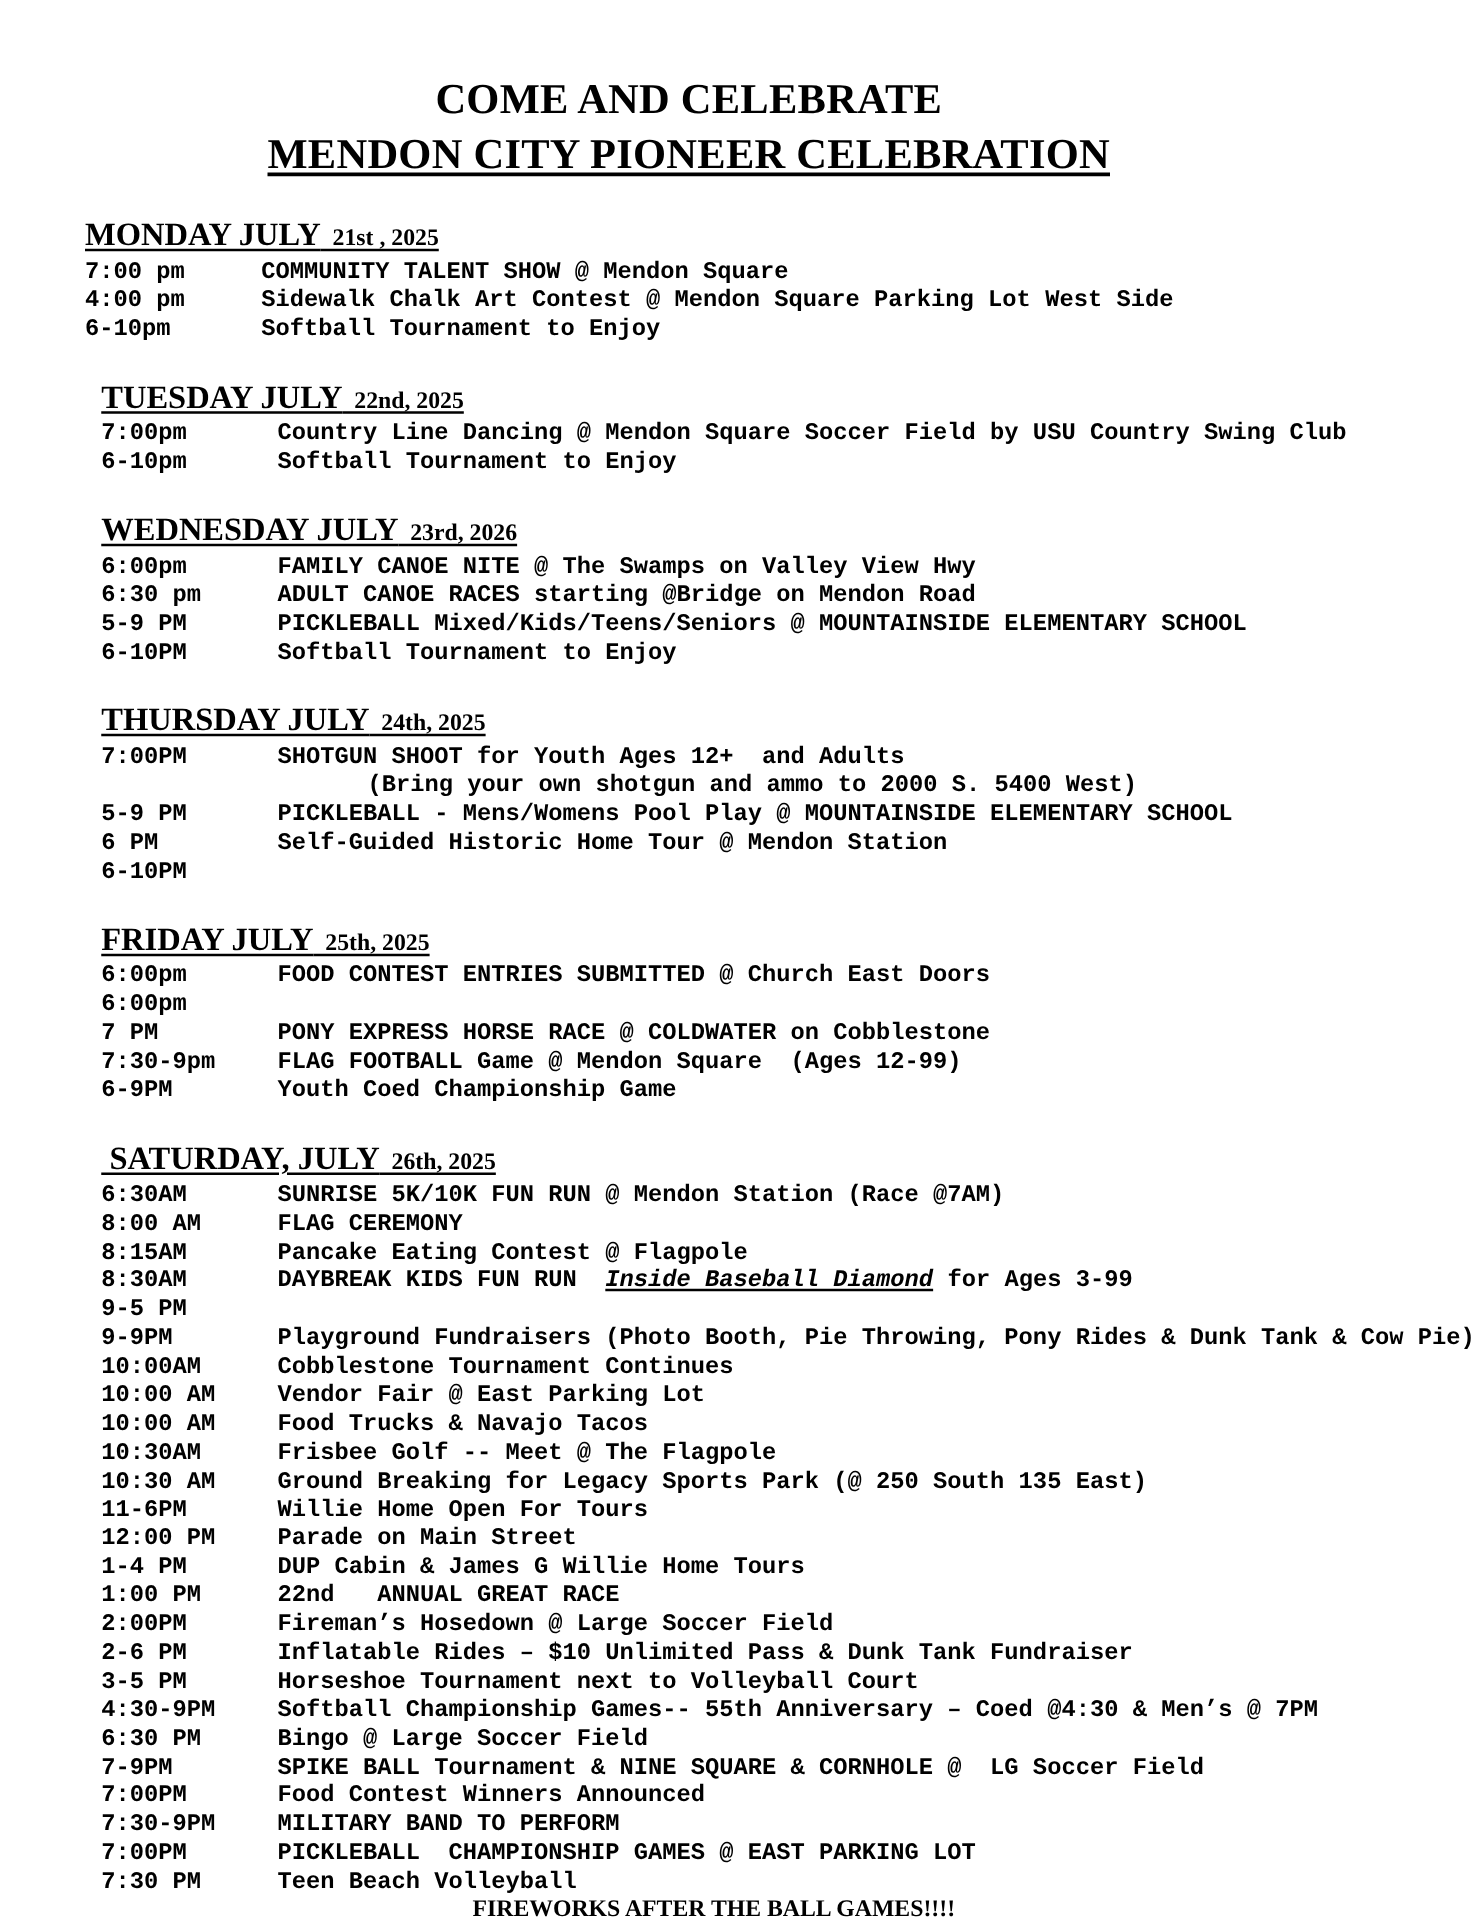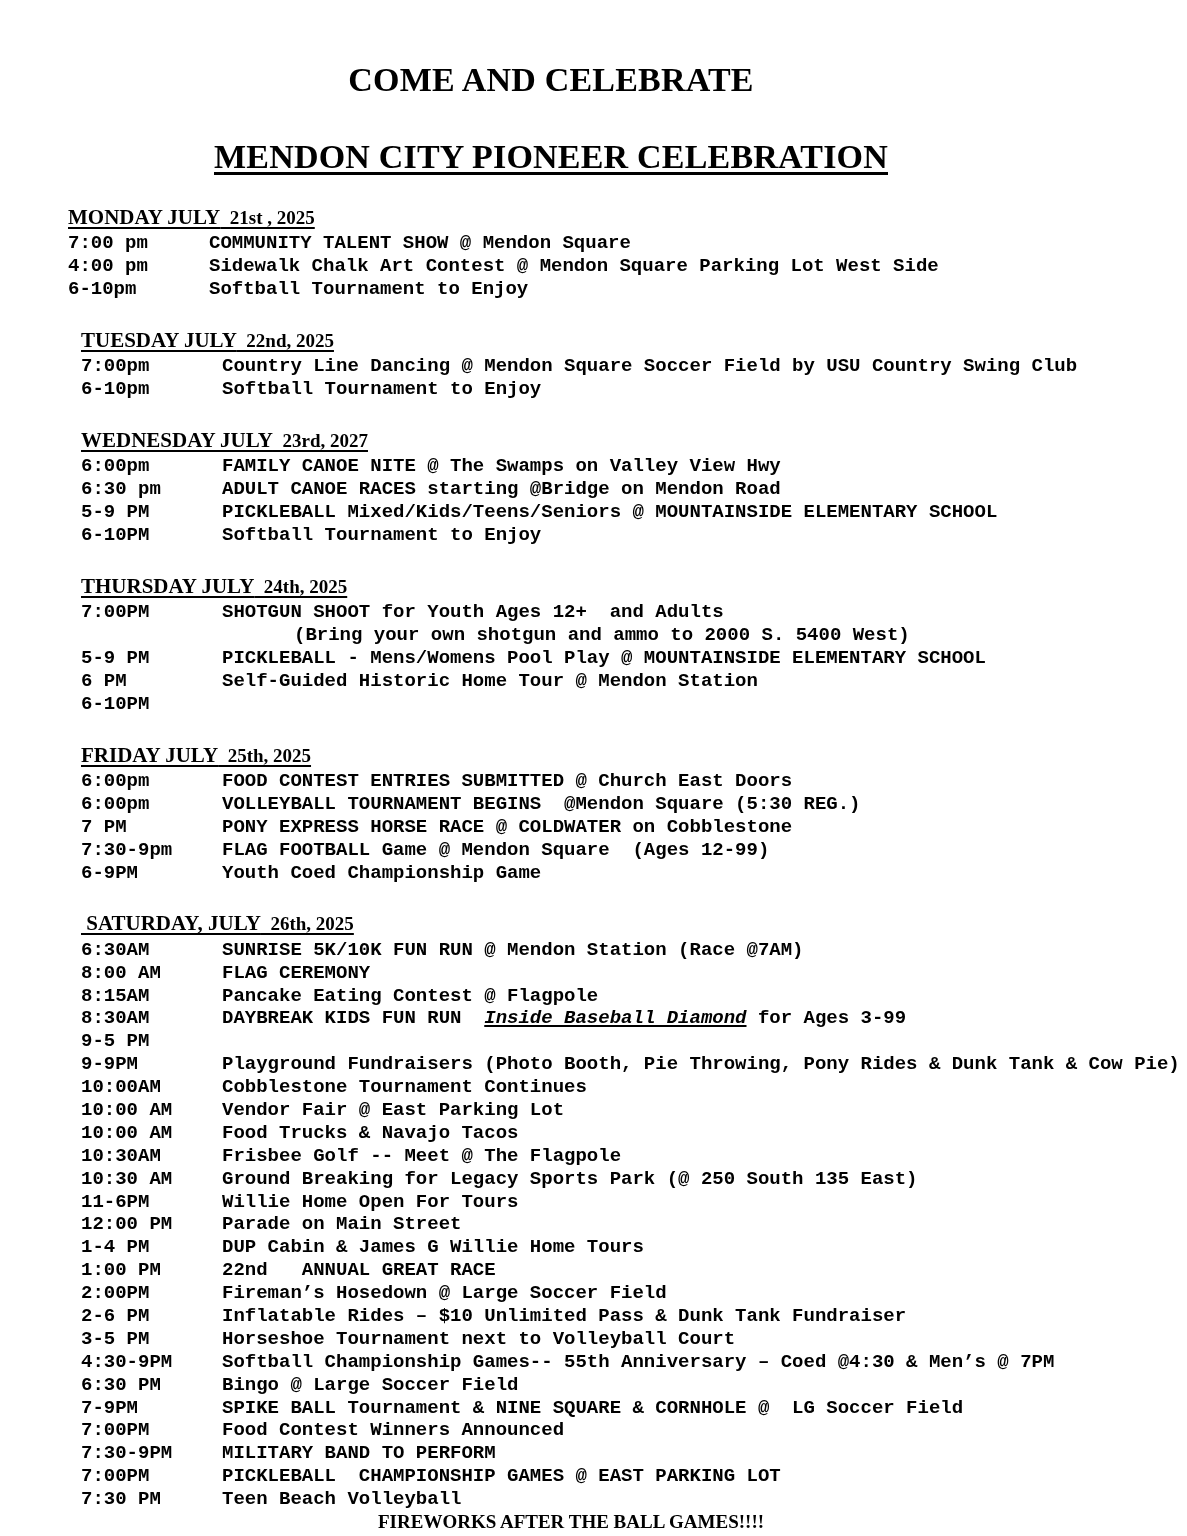--- a/index.html
+++ b/index.html
@@ -33,21 +33,20 @@
     font-weight: bold;
     font-size: 34px;
     letter-spacing: 0.2px;
     line-height: 1.28;
     white-space: nowrap;
   }
   .title-line.underlined {
     text-decoration: underline;
     text-underline-offset: 4px;
     text-decoration-thickness: 3px;
-    margin-top: 33px;
   }
 
   
   .schedule {
     margin-top: 26px;
     padding-left: 68px;
     padding-right: 20px;
   }
   .day-section {
     margin-bottom: 0;
@@ -61,21 +60,21 @@
     font-size: 21px;
     line-height: 1.30;
     display: inline-block;
     text-decoration: underline;
     text-underline-offset: 3px;
     text-decoration-thickness: 2px;
     white-space: pre;
     margin-bottom: 1px;
   }
   .day-header .day-name {
-    font-size: 21px;
+    font-size: 26px;
   }
   .day-header .day-date {
     font-size: 19px;
   }
 
   .event-row {
     display: flex;
     align-items: flex-start;
     font-weight: bold;
     font-size: 19px;
@@ -129,38 +128,38 @@
         <div class="event-row"><div class="event-time">7:00 pm</div><div class="event-desc">COMMUNITY TALENT SHOW @ Mendon Square</div></div>
         <div class="event-row"><div class="event-time">4:00 pm</div><div class="event-desc">Sidewalk Chalk Art Contest @ Mendon Square Parking Lot West Side</div></div>
         <div class="event-row"><div class="event-time">6-10pm</div><div class="event-desc">Softball Tournament to Enjoy</div></div>
       </div>
       <div class="day-section">
         <div><div class="day-header"><span class="day-name">TUESDAY JULY</span><span class="day-date">  22nd, 2025</span></div></div>
         <div class="event-row"><div class="event-time">7:00pm</div><div class="event-desc">Country Line Dancing @ Mendon Square Soccer Field by USU Country Swing Club</div></div>
         <div class="event-row"><div class="event-time">6-10pm</div><div class="event-desc">Softball Tournament to Enjoy</div></div>
       </div>
       <div class="day-section">
-        <div><div class="day-header"><span class="day-name">WEDNESDAY JULY</span><span class="day-date">  23rd, 2027</span></div></div>
+        <div><div class="day-header"><span class="day-name">WEDNESDAY JULY</span><span class="day-date">  23rd, 2026</span></div></div>
         <div class="event-row"><div class="event-time">6:00pm</div><div class="event-desc">FAMILY CANOE NITE @ The Swamps on Valley View Hwy</div></div>
         <div class="event-row"><div class="event-time">6:30 pm</div><div class="event-desc">ADULT CANOE RACES starting @Bridge on Mendon Road</div></div>
         <div class="event-row"><div class="event-time">5-9 PM</div><div class="event-desc">PICKLEBALL Mixed/Kids/Teens/Seniors @ MOUNTAINSIDE ELEMENTARY SCHOOL</div></div>
         <div class="event-row"><div class="event-time">6-10PM</div><div class="event-desc">Softball Tournament to Enjoy</div></div>
       </div>
       <div class="day-section">
         <div><div class="day-header"><span class="day-name">THURSDAY JULY</span><span class="day-date">  24th, 2025</span></div></div>
         <div class="event-row"><div class="event-time">7:00PM</div><div class="event-desc">SHOTGUN SHOOT for Youth Ages 12+  and Adults</div></div>
         <div class="event-row continuation"><div class="event-time"></div><div class="event-desc">(Bring your own shotgun and ammo to 2000 S. 5400 West)</div></div>
         <div class="event-row"><div class="event-time">5-9 PM</div><div class="event-desc">PICKLEBALL - Mens/Womens Pool Play @ MOUNTAINSIDE ELEMENTARY SCHOOL</div></div>
         <div class="event-row"><div class="event-time">6 PM</div><div class="event-desc">Self-Guided Historic Home Tour @ Mendon Station</div></div>
         <div class="event-row"><div class="event-time">6-10PM</div></div>
       </div>
       <div class="day-section">
         <div><div class="day-header"><span class="day-name">FRIDAY JULY</span><span class="day-date">  25th, 2025</span></div></div>
         <div class="event-row"><div class="event-time">6:00pm</div><div class="event-desc">FOOD CONTEST ENTRIES SUBMITTED @ Church East Doors</div></div>
-        <div class="event-row"><div class="event-time">6:00pm</div><div class="event-desc">VOLLEYBALL TOURNAMENT BEGINS  @Mendon Square (5:30 REG.)</div></div>
+        <div class="event-row"><div class="event-time">6:00pm</div></div>
         <div class="event-row"><div class="event-time">7 PM</div><div class="event-desc">PONY EXPRESS HORSE RACE @ COLDWATER on Cobblestone</div></div>
         <div class="event-row"><div class="event-time">7:30-9pm</div><div class="event-desc">FLAG FOOTBALL Game @ Mendon Square  (Ages 12-99)</div></div>
         <div class="event-row"><div class="event-time">6-9PM</div><div class="event-desc">Youth Coed Championship Game</div></div>
       </div>
       <div class="day-section">
         <div><div class="day-header"><span class="day-name"> SATURDAY, JULY</span><span class="day-date">  26th, 2025</span></div></div>
         <div class="event-row"><div class="event-time">6:30AM</div><div class="event-desc">SUNRISE 5K/10K FUN RUN @ Mendon Station (Race @7AM)</div></div>
         <div class="event-row"><div class="event-time">8:00 AM</div><div class="event-desc">FLAG CEREMONY</div></div>
         <div class="event-row"><div class="event-time">8:15AM</div><div class="event-desc">Pancake Eating Contest @ Flagpole</div></div>
         <div class="event-row"><div class="event-time">8:30AM</div><div class="event-desc"><span>DAYBREAK KIDS FUN RUN  </span><span class="emph">Inside Baseball Diamond</span><span> for Ages 3-99</span></div></div>

